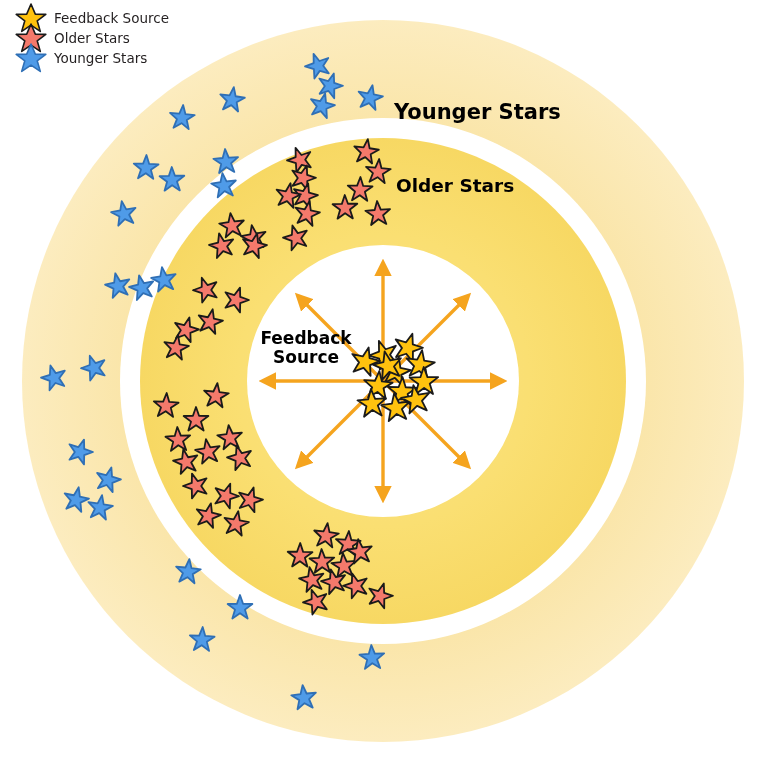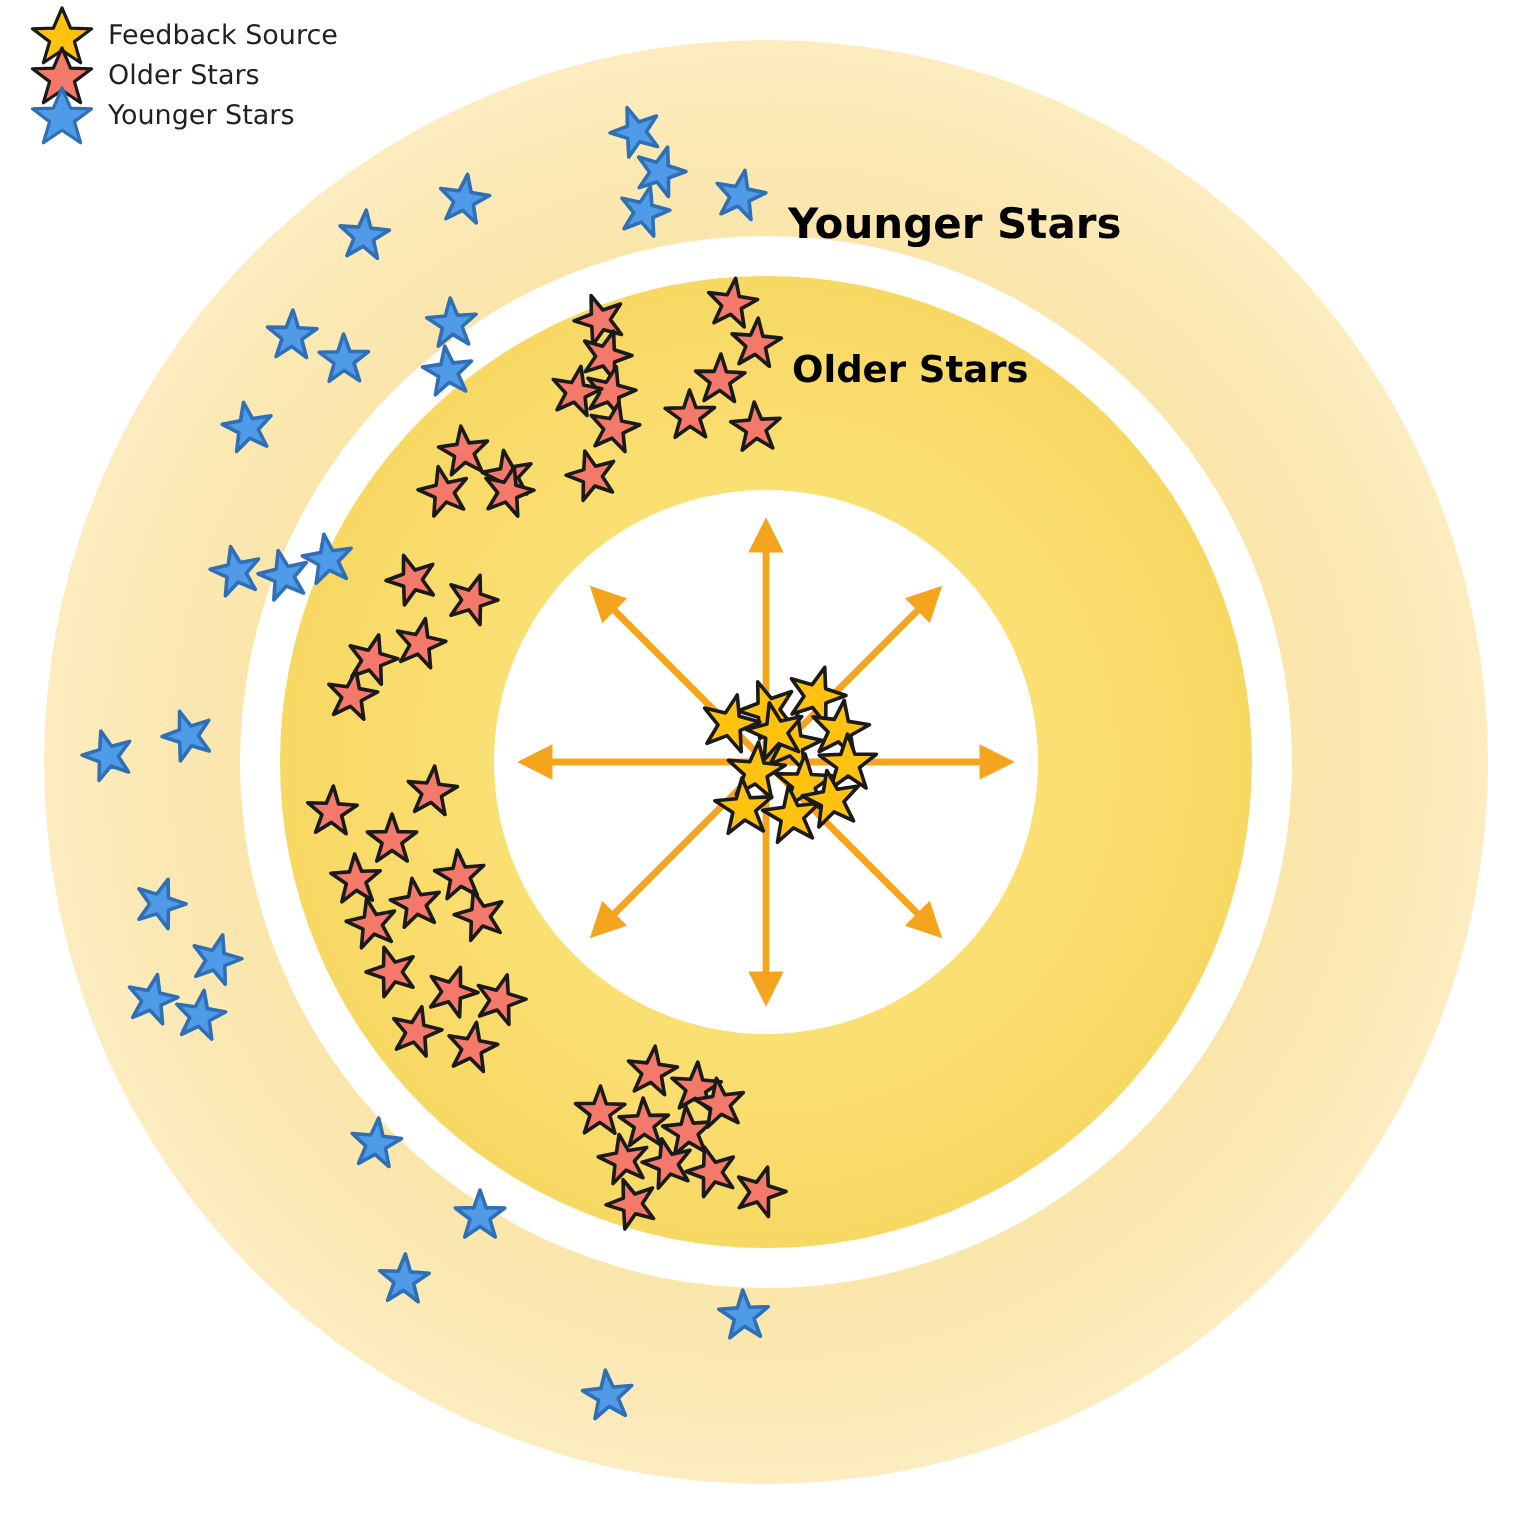--- a/index.html
+++ b/index.html
@@ -240,14 +240,18 @@
         <svg width="34" height="34" viewBox="0 0 34 34">
           <path d="M17,3 L21.3,13.1 L31.8,13.4 L23.2,19.8 L26.3,30.4 L17,24.1 L7.7,30.4 L10.8,19.8 L2.2,13.4 L12.7,13.1 Z" fill="#4F9BE8" stroke="#2F6FB5" stroke-width="1.6" stroke-linejoin="round"></path>
         </svg>
       </span>
       <span class="legend-label">Younger Stars</span>
     </div>
   </div>
 
   <div class="ring-label" id="label-younger">Younger Stars</div>
   <div class="ring-label" id="label-older">Older Stars</div>
+  <div class="ring-label" id="label-feedback">
+    <span>Feedback</span>
+    <span>Source</span>
+  </div>
 
 </div>
 
 </body></html>

